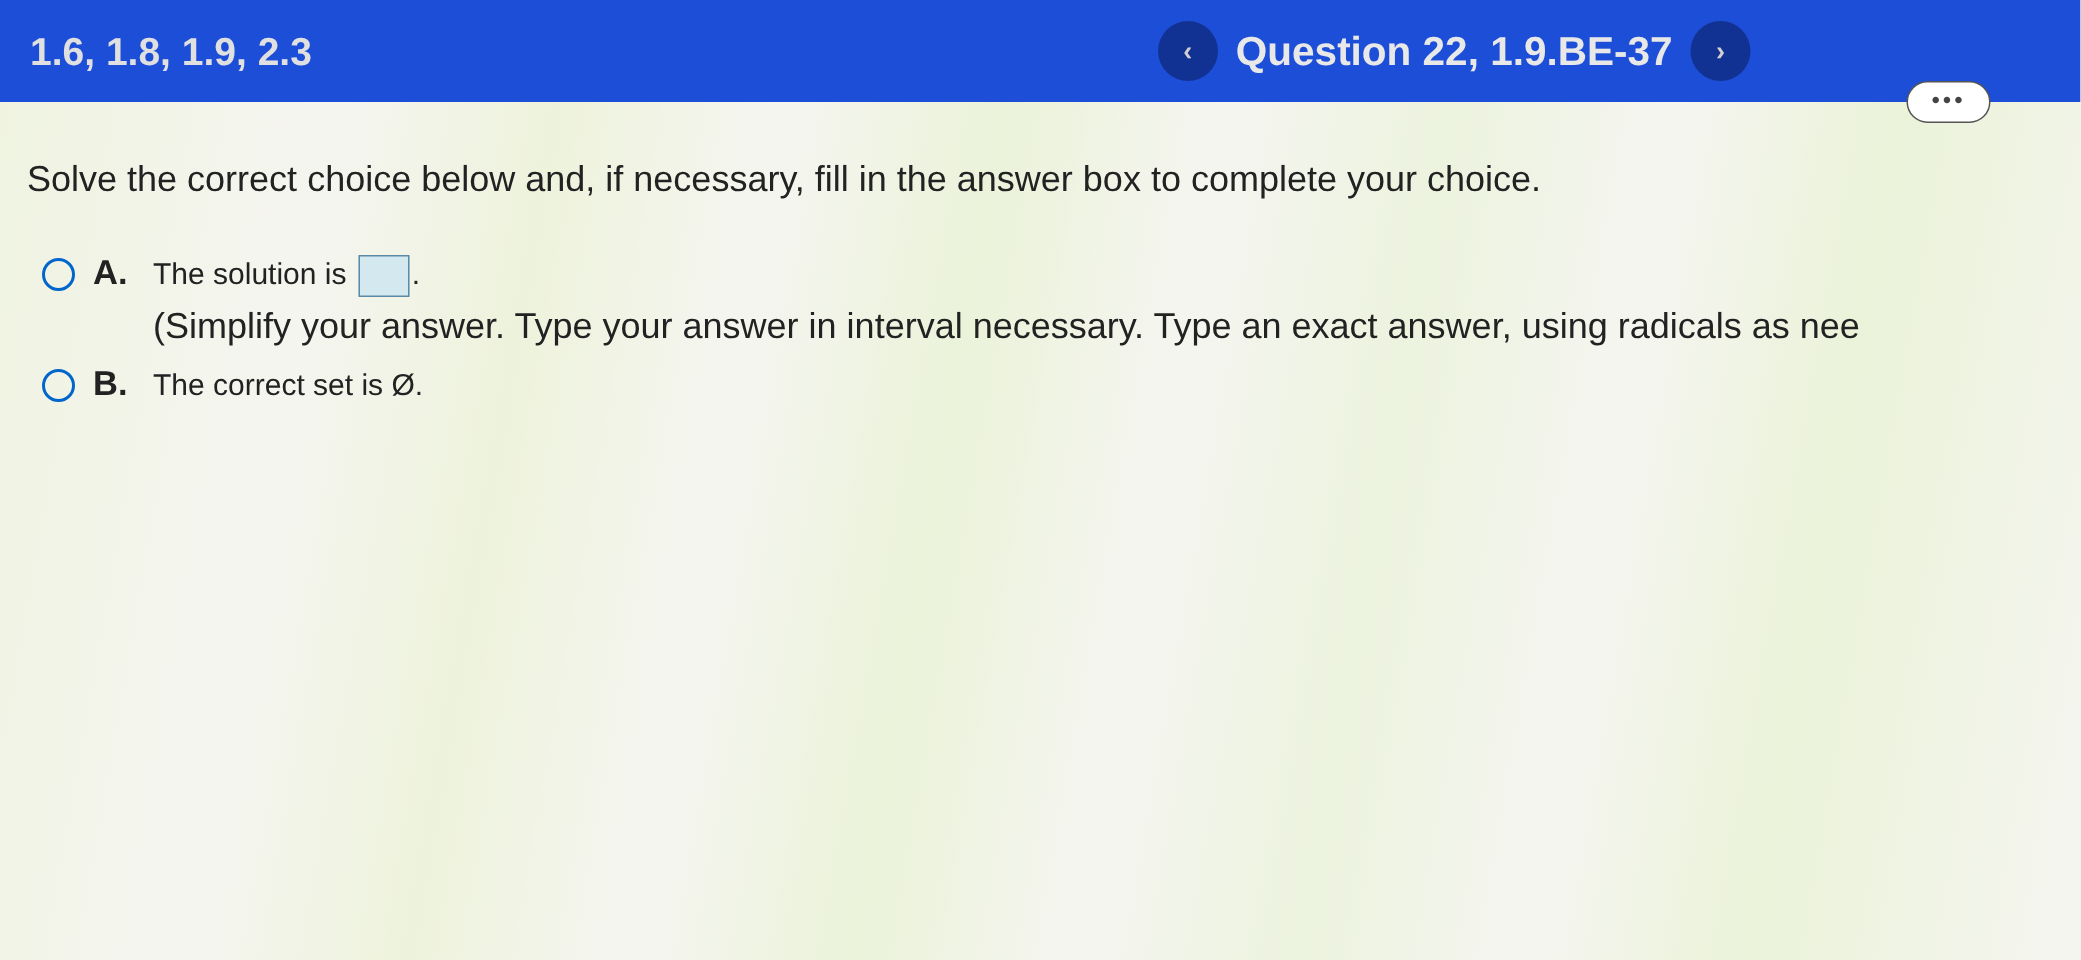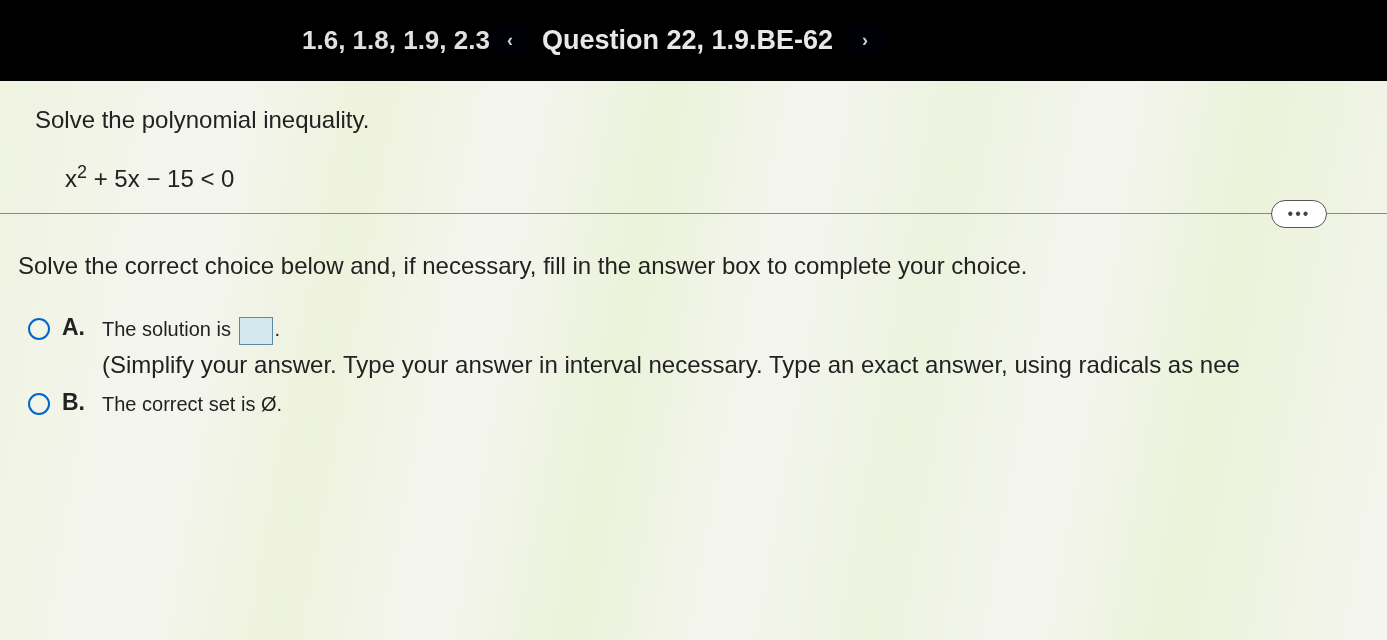--- a/index.html
+++ b/index.html
@@ -8,28 +8,28 @@
       box-sizing: border-box;
     }
     body {
       font-family: Arial, Helvetica, sans-serif;
       width: 1387px;
       height: 640px;
       overflow: hidden;
       background: #f5f5f0;
     }
     .header {
-      background: #000000;
+      background: #1d4ed8;
       color: #e8e8e8;
-      height: 81px;
+      height: 68px;
       display: flex;
       align-items: center;
       padding: 0 20px;
       font-size: 26px;
-      justify-content: center;
+      justify-content: space-between;
     }
     .header-left {
       font-weight: bold;
       color: #e0e0e0;
     }
     .header-center {
       display: flex;
       align-items: center;
       gap: 12px;
       margin-right: 200px;
@@ -170,33 +170,29 @@
   </style>
 </head>
 <body>
 
 <div class="header">
   <div class="header-left">1.6, 1.8, 1.9, 2.3</div>
   <div class="header-center">
     <div class="nav-btn">
       <span>‹</span>
     </div>
-    <div class="question-title">Question 22, 1.9.BE-62</div>
+    <div class="question-title">Question 22, 1.9.BE-37</div>
     <div class="nav-btn">
       <span>›</span>
     </div>
   </div>
 </div>
 
 <div class="content">
 
-  <div class="problem-section">
-    <div class="problem-prompt">Solve the polynomial inequality.</div>
-    <div class="equation">x<sup>2</sup> + 5x − 15 &lt; 0</div>
-  </div>
 
   <div class="divider-wrapper">
     <div class="more-btn">
       <span>•••</span>
     </div>
   </div>
 
   <div class="answer-section">
     <div class="instruction">Solve the correct choice below and, if necessary, fill in the answer box to complete your choice.</div>
 

